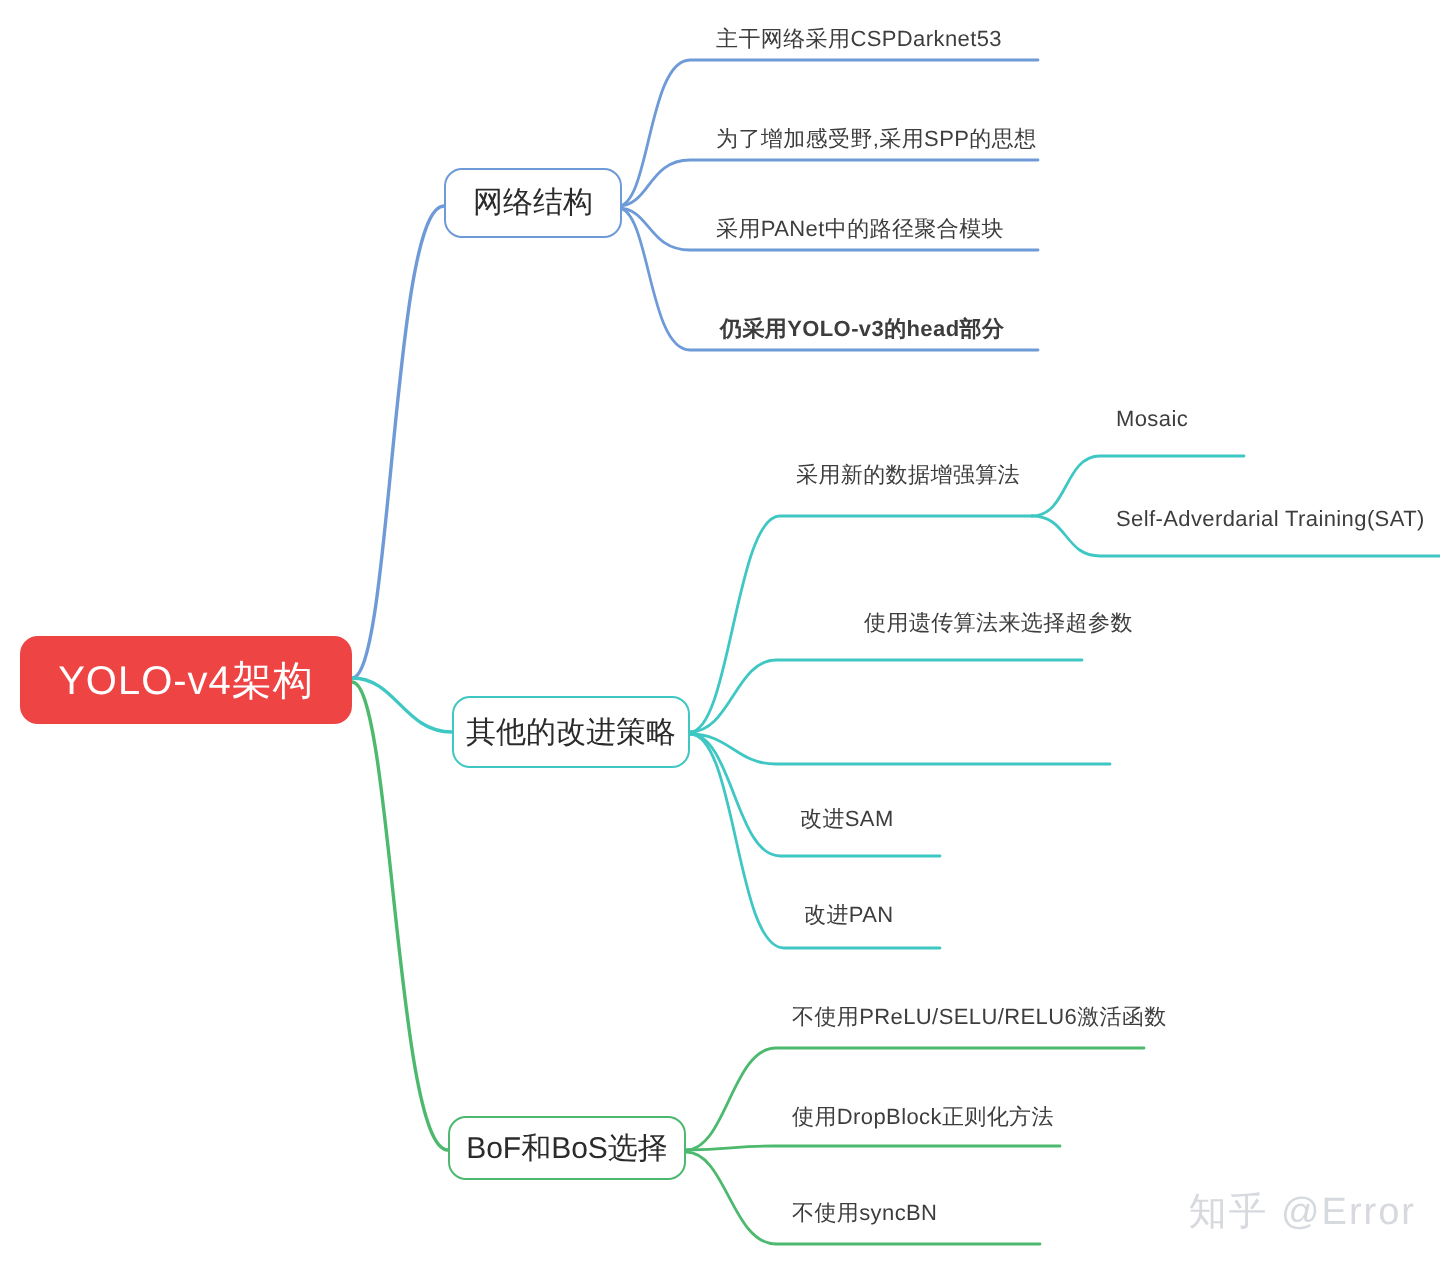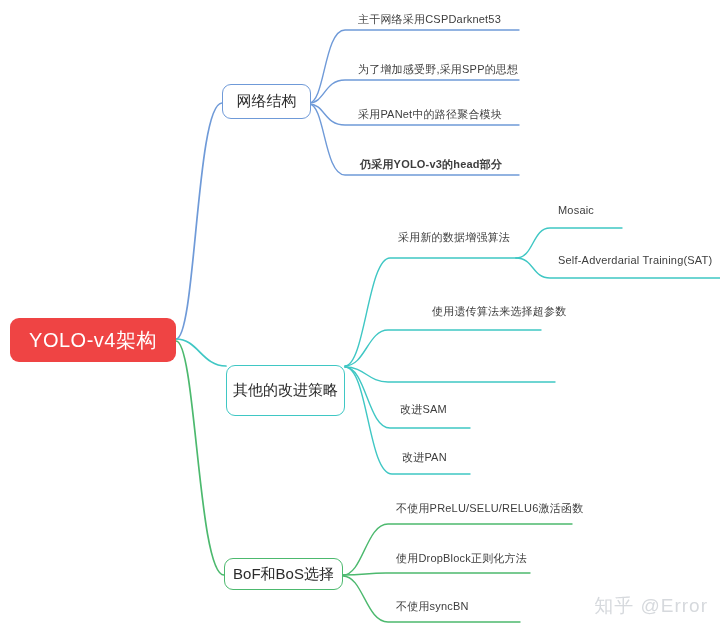--- a/index.html
+++ b/index.html
@@ -86,21 +86,21 @@
 
   <div class="node root-node" style="left:10px;top:318px;width:166px;height:44px;">YOLO-v4架构</div>
 
   <div class="node topic-node" style="left:222px;top:84px;width:89px;height:35px;border-color:#6f9ad8;">网络结构</div>
 
   <div class="leaf" style="left:358px;top:12px;">主干网络采用CSPDarknet53</div>
   <div class="leaf" style="left:358px;top:62px;">为了增加感受野,采用SPP的思想</div>
   <div class="leaf" style="left:358px;top:107px;">采用PANet中的路径聚合模块</div>
   <div class="leaf" style="left:360px;top:157px;font-weight:bold;">仍采用YOLO-v3的head部分</div>
 
-  <div class="node topic-node" style="left:226px;top:348px;width:119px;height:51px;border-color:#3fc7c4;margin-top:17px;">其他的改进策略</div>
+  <div class="node topic-node" style="left:226px;top:348px;width:119px;height:36px;border-color:#3fc7c4;">其他的改进策略</div>
 
   <div class="leaf" style="left:398px;top:230px;">采用新的数据增强算法</div>
   <div class="leaf" style="left:384px;top:304px;margin-left:48px;">使用遗传算法来选择超参数</div>
   <div class="leaf" style="left:400px;top:402px;">改进SAM</div>
   <div class="leaf" style="left:402px;top:450px;">改进PAN</div>
 
   <div class="leaf" style="left:558px;top:204px;">Mosaic</div>
   <div class="leaf" style="left:558px;top:254px;">Self-Adverdarial Training(SAT)</div>
 
   <div class="node topic-node" style="left:224px;top:558px;width:119px;height:32px;border-color:#4cb96e;">BoF和BoS选择</div>

